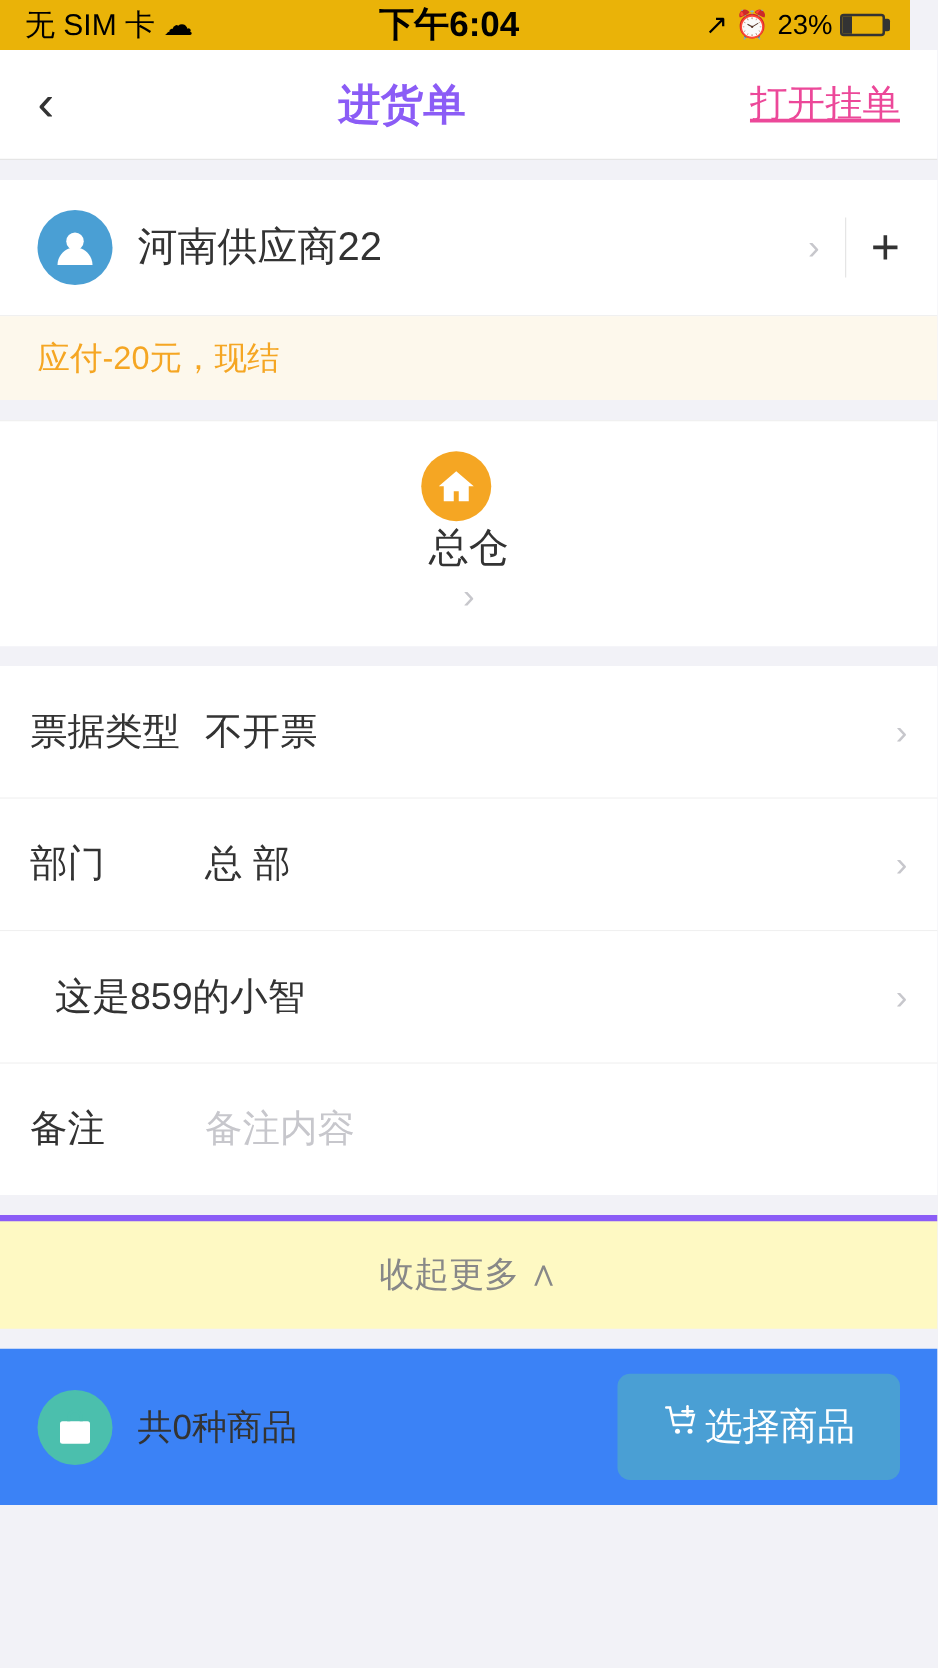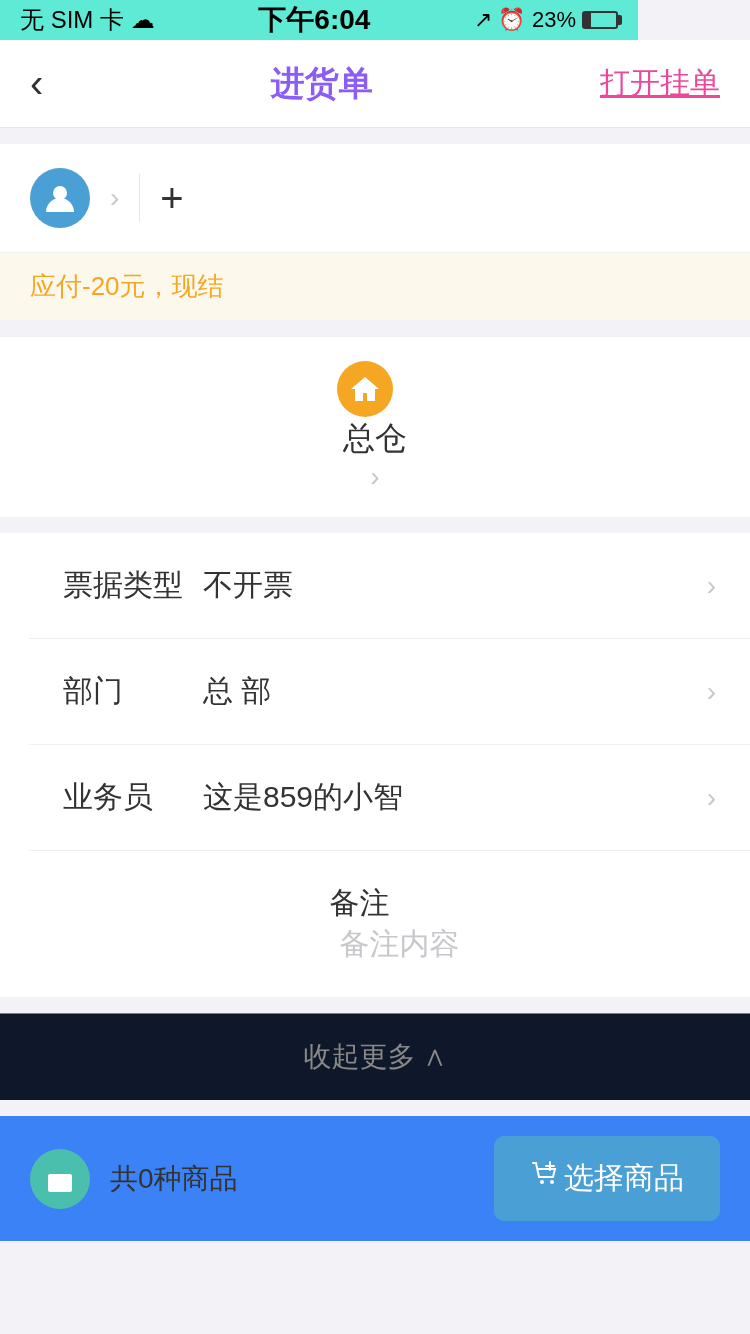--- a/index.html
+++ b/index.html
@@ -7,23 +7,23 @@
     body {
       width: 750px;
       min-height: 1334px;
       background: #f2f2f7;
       font-family: -apple-system, "PingFang SC", "Helvetica Neue", Arial, sans-serif;
       font-size: 28px;
     }
 
     
     .status-bar {
-      width: 638px;
+      width: 728px;
       height: 40px;
-      background: #5eead4;
+      background: #eab308;
       display: flex;
       align-items: center;
       justify-content: space-between;
       padding: 0 20px;
       font-size: 24px;
       font-weight: 500;
     }
     .status-left { display: flex; align-items: center; gap: 8px; }
     .status-center { font-size: 28px; font-weight: 600; }
     .status-right { display: flex; align-items: center; gap: 6px; font-size: 22px; }
@@ -149,28 +149,26 @@
     }
 
     
     .form-section {
       background: #fff;
       margin-top: 16px;
     }
     .form-row {
       display: flex;
       align-items: center;
-      padding: 32px 34px;
+      padding: 32px 24px;
       border-bottom: 1px solid #f0f0f0;
       background: #fff;
-      margin-left: 29px;
     }
     .form-row:last-child {
       border-bottom: none;
-      flex-direction: column;
     }
     .form-label {
       font-size: 30px;
       color: #333;
       width: 120px;
       flex-shrink: 0;
     }
     .form-value {
       flex: 1;
       font-size: 30px;
@@ -180,26 +178,26 @@
     .form-value.placeholder {
       color: #c7c7cc;
     }
     .form-chevron {
       color: #c7c7cc;
       font-size: 28px;
     }
 
     
     .collapse-toggle {
-      background: #0f172a;
+      background: #fef9c3;
       text-align: center;
       padding: 24px 0;
       font-size: 28px;
       color: #888;
-      border-top: 1px solid #8b5cf6;
+      border-top: 5px solid #8b5cf6;
       margin-top: 16px;
       cursor: pointer;
     }
 
     
     .bottom-bar {
       background: #3b82f6;
       margin-top: 16px;
       display: flex;
       align-items: center;
@@ -268,20 +266,21 @@
 
 <div class="card">
   <div class="supplier-row">
     <div class="supplier-avatar">
 
       <svg viewBox="0 0 36 36" fill="white" xmlns="http://www.w3.org/2000/svg">
         <circle cx="18" cy="13" r="7"></circle>
         <path d="M4 32c0-7.7 6.3-14 14-14s14 6.3 14 14" fill="white"></path>
       </svg>
     </div>
+    <div class="supplier-name">河南供应商22</div>
     <span class="chevron-icon">›</span>
     <div class="divider-v"></div>
     <div class="plus-btn">+</div>
   </div>
 
   <div class="notice-banner">应付-20元，现结</div>
 </div>
 
 <div class="separator"></div>
 
@@ -306,21 +305,20 @@
     <span class="form-chevron">›</span>
   </div>
 
   <div class="form-row">
     <div class="form-label">部门</div>
     <div class="form-value">总 部</div>
     <span class="form-chevron">›</span>
   </div>
 
   <div class="form-row">
-    <div class="form-label">业务员</div>
     <div class="form-value">这是859的小智</div>
     <span class="form-chevron">›</span>
   </div>
 
   <div class="form-row">
     <div class="form-label">备注</div>
     <div class="form-value placeholder">备注内容</div>
   </div>
 </div>
 

